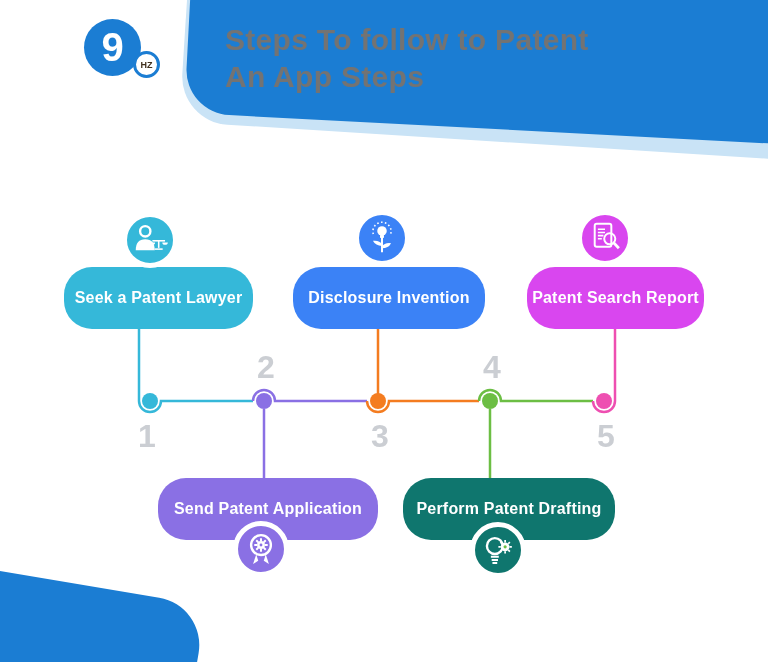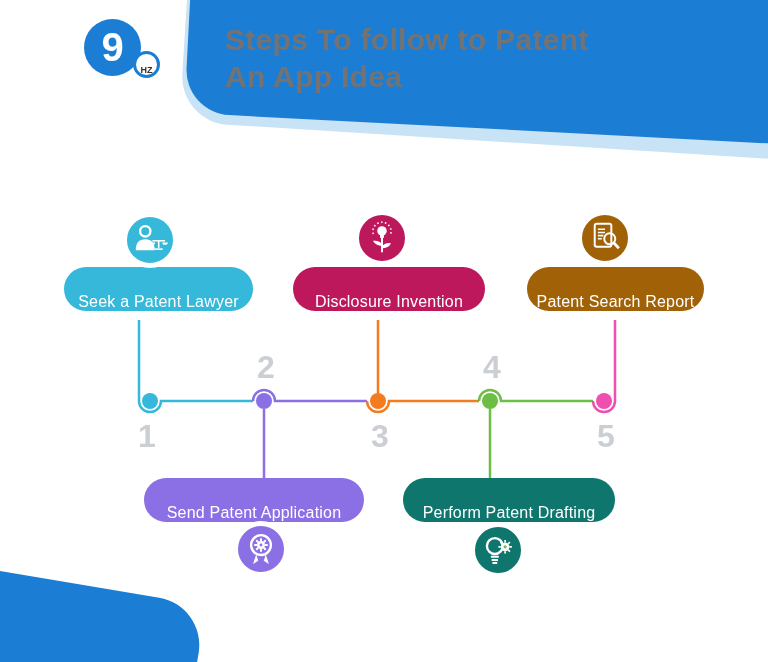--- a/index.html
+++ b/index.html
@@ -26,60 +26,60 @@
   }
   .logo-big {
     position:absolute; left:84px; top:19px; width:57px; height:57px;
     background:#1b7dd3; border-radius:50%;
     display:flex; align-items:center; justify-content:center;
     color:#fff; font-size:40px; font-weight:800; z-index:2;
   }
   .logo-small {
     position:absolute; left:133px; top:51px; width:27px; height:27px;
     background:#ffffff; border:3px solid #1b7dd3; border-radius:50%;
-    display:flex; align-items:flex-end; justify-content:center;
+    display:flex; align-items:center; justify-content:center;
     color:#41311f; font-size:9px; font-weight:800; z-index:3;
   }
 
   
   .footer-shape {
     position:absolute; left:-42px; top:564px; width:252px; height:220px;
     background:#1b7dd3; border-radius:0 48px 0 0;
     transform:rotate(9.5deg); transform-origin:top left;
   }
 
   
   .timeline-svg { position:absolute; left:0; top:0; width:768px; height:662px; }
   .step-number {
     position:absolute; width:28px; text-align:center;
     font-size:32px; font-weight:800; color:#cbced3;
   }
 
   
   .pill {
-    position:absolute; height:44px; border-radius:28px;
-    display:flex; align-items:flex-end; justify-content:center;
-    color:#ffffff; font-size:16px; font-weight:400; letter-spacing:.2px;
+    position:absolute; height:62px; border-radius:28px;
+    display:flex; align-items:center; justify-content:center;
+    color:#ffffff; font-size:16px; font-weight:700; letter-spacing:.2px;
     z-index:4;
   }
   .icon-circle {
     position:absolute; width:56px; height:56px; border-radius:50%;
     border:5px solid #ffffff;
     display:flex; align-items:center; justify-content:center; z-index:5;
   }
   .bg-cyan   { background:#35b8d9; }
   .bg-purple { background:#8a70e4; }
-  .bg-orange { background:#be185d; }
+  .bg-orange { background:#3b82f6; }
   .bg-green  { background:#0f766e; }
-  .bg-pink   { background:#a16207; }
+  .bg-pink   { background:#d946ef; }
 
   .pill-1 { left:64px;  top:267px; width:189px; }
   .pill-3 { left:293px; top:267px; width:192px; }
   .pill-5 { left:527px; top:267px; width:177px; }
-  .pill-2 { left:144px; top:478px; width:220px; }
+  .pill-2 { left:158px; top:478px; width:220px; }
   .pill-4 { left:403px; top:478px; width:212px; }
 
   .icon-1 { left:122px; top:212px; }
   .icon-3 { left:354px; top:210px; }
   .icon-5 { left:577px; top:210px; }
   .icon-2 { left:233px; top:521px; }
   .icon-4 { left:470px; top:522px; }
 
   .num-1 { left:133px; top:418px; }
   .num-2 { left:252px; top:349px; }
@@ -89,21 +89,21 @@
 </style>
 </head>
 <body>
 
 <div class="canvas">
 
   <div class="header-shadow"></div>
   <div class="header-shape"></div>
   <div class="title">
     <div>Steps To follow to Patent</div>
-    <div>An App Idea</div>
+    <div>An App Steps</div>
   </div>
   <div class="logo-big">
     <span>9</span>
   </div>
   <div class="logo-small">
     <span>HZ</span>
   </div>
 
   <div class="footer-shape"></div>
 

